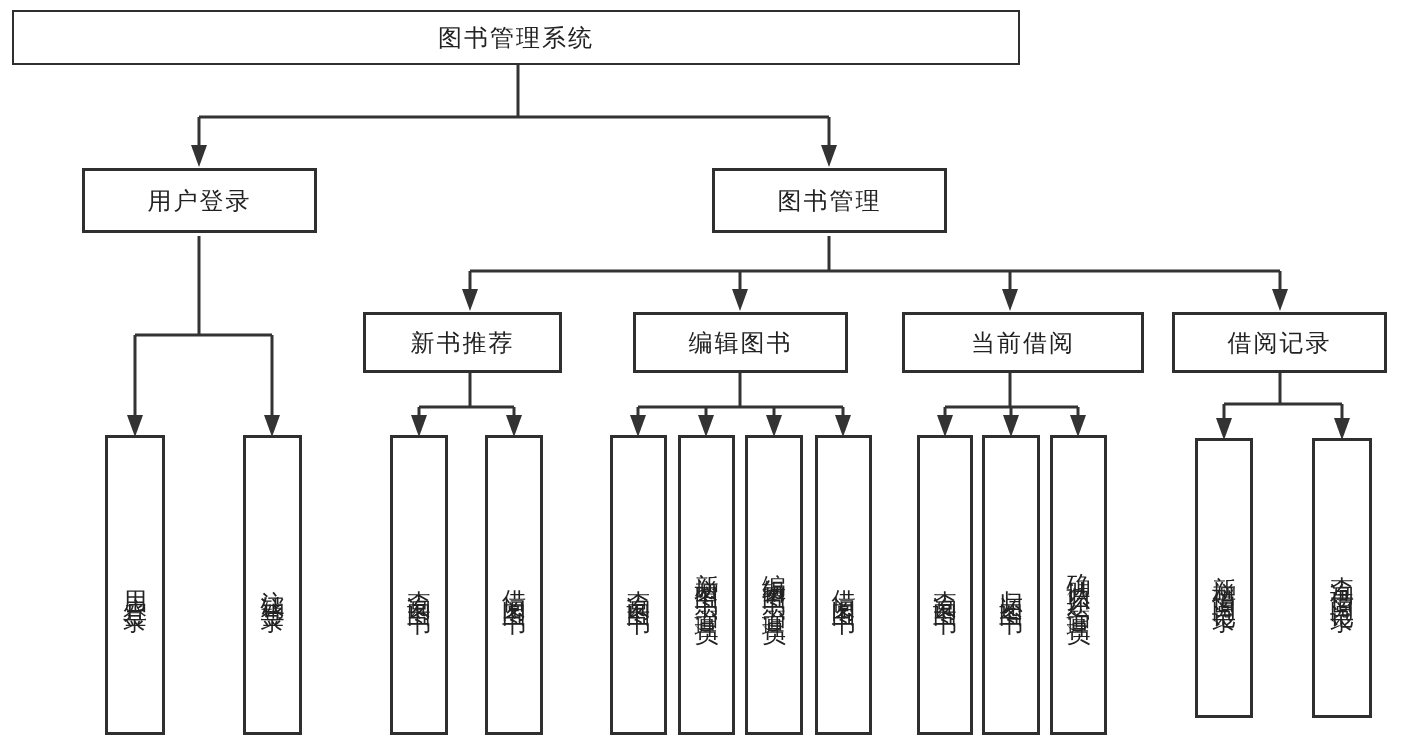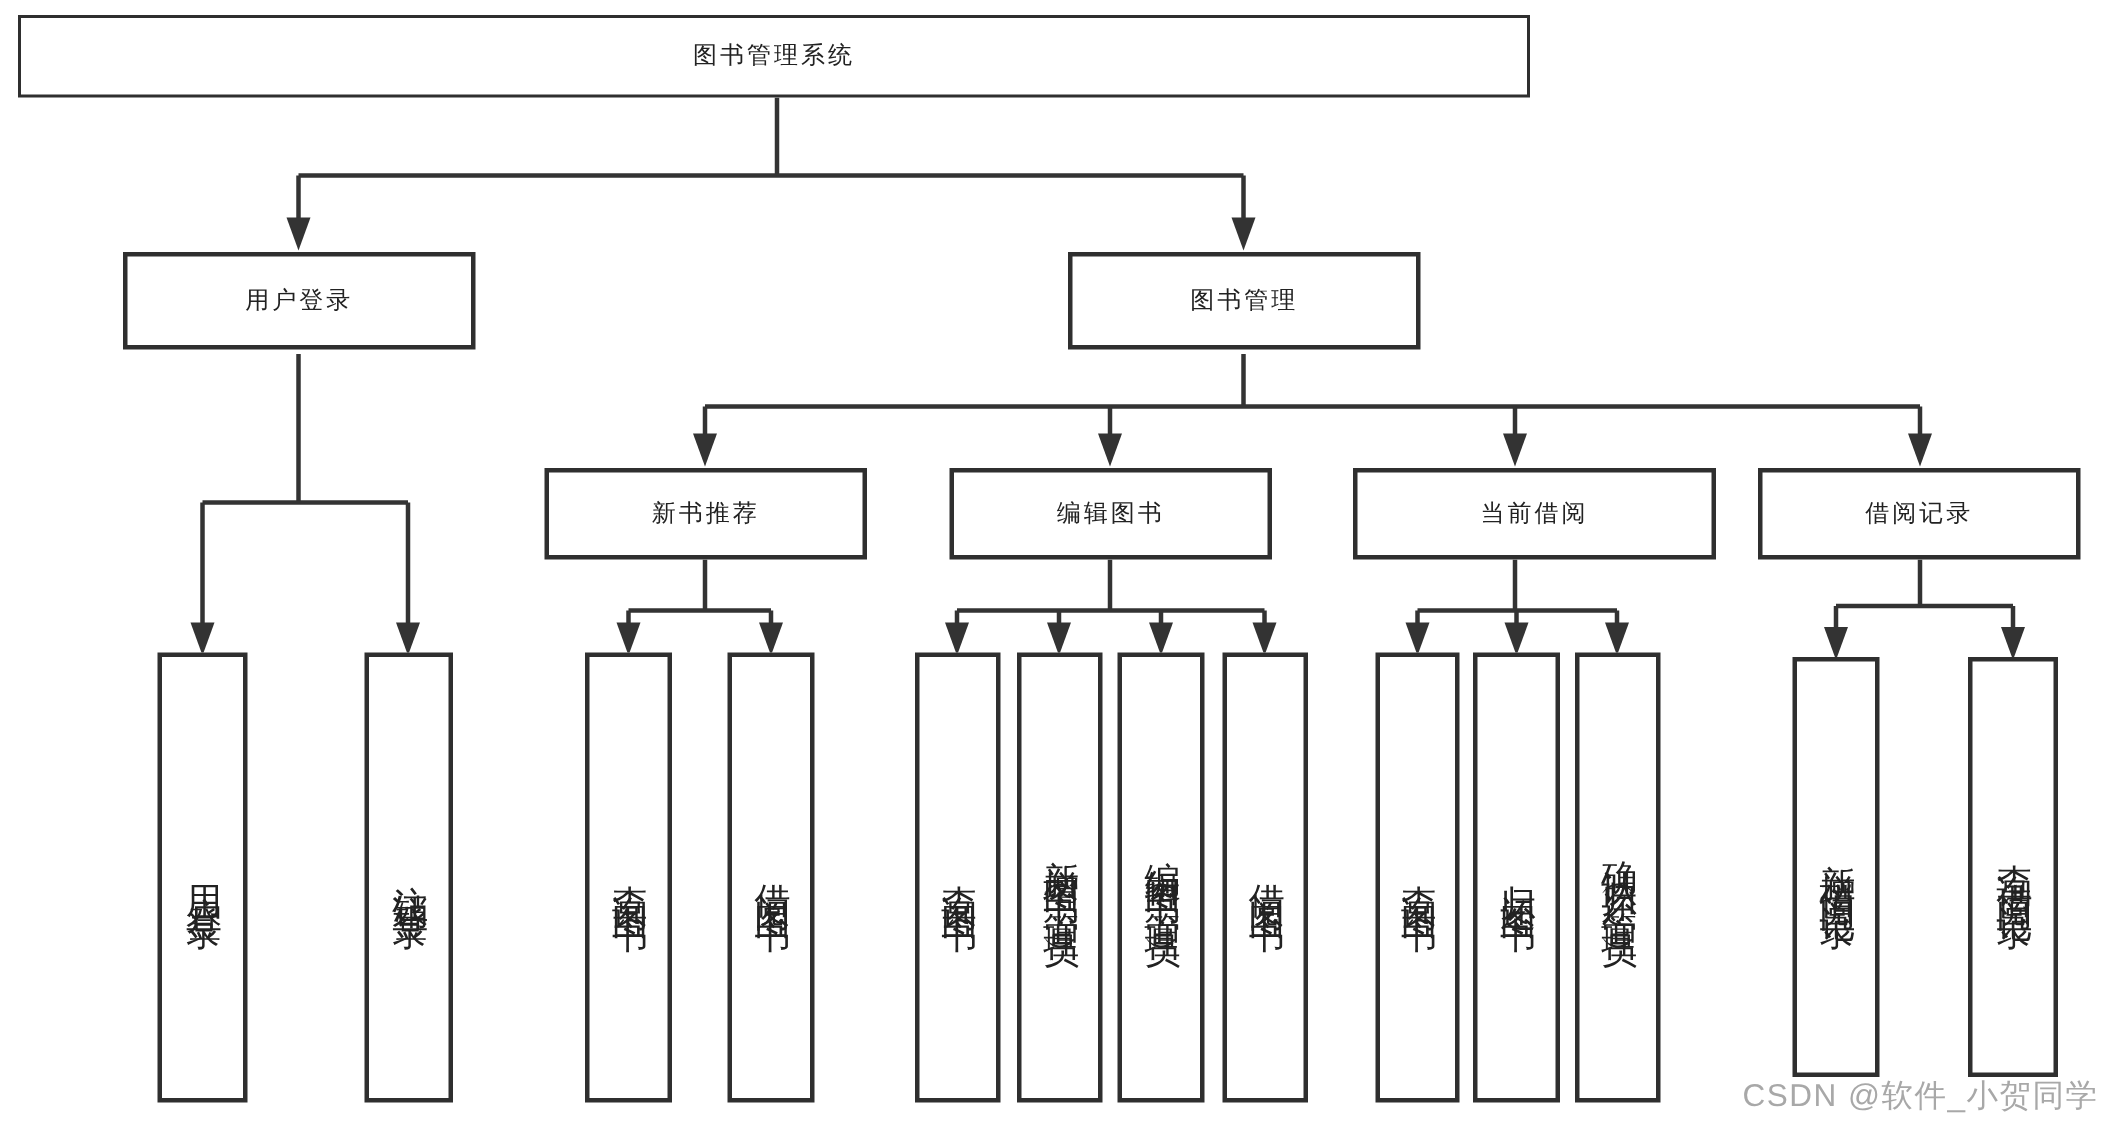--- a/index.html
+++ b/index.html
@@ -22,21 +22,21 @@
     pointer-events: none;
   }
   .box {
     position: absolute;
     box-sizing: border-box;
     background: #ffffff;
     border: 3px solid #2f2f2f;
     display: flex;
     align-items: center;
     justify-content: center;
-    font-size: 16px;
+    font-size: 24px;
     color: #222222;
     letter-spacing: 2px;
     white-space: nowrap;
     font-family: Liberation Serif, serif;
   }
   .vbox {
     position: absolute;
     box-sizing: border-box;
     background: #ffffff;
     border: 3px solid #2f2f2f;
@@ -137,21 +137,21 @@
     <span>图书管理系统</span>
   </div>
 
   <div class="box" style="left:82px; top:168px; width:235px; height:65px;">
     <span>用户登录</span>
   </div>
   <div class="box" style="left:712px; top:168px; width:235px; height:65px;text-align:right;">
     <span>图书管理</span>
   </div>
 
-  <div class="box" style="left:363px; top:312px; width:215px; height:61px;">
+  <div class="box" style="left:363px; top:312px; width:199px; height:61px;">
     <span>新书推荐</span>
   </div>
   <div class="box" style="left:633px; top:312px; width:215px; height:61px;">
     <span>编辑图书</span>
   </div>
   <div class="box" style="left:902px; top:312px; width:242px; height:61px;">
     <span>当前借阅</span>
   </div>
   <div class="box" style="left:1172px; top:312px; width:215px; height:61px;">
     <span>借阅记录</span>
@@ -194,15 +194,14 @@
     <span class="vtext">确认归还（管理员）</span>
   </div>
 
   <div class="vbox" style="left:1195px; top:438px; width:58px; height:280px;">
     <span class="vtext">新增借阅记录</span>
   </div>
   <div class="vbox" style="left:1312px; top:438px; width:60px; height:280px;">
     <span class="vtext">查询借阅记录</span>
   </div>
 
-  <div class="watermark">CSDN @软件_小贺同学</div>
 
 </div>
 
 </body></html>

